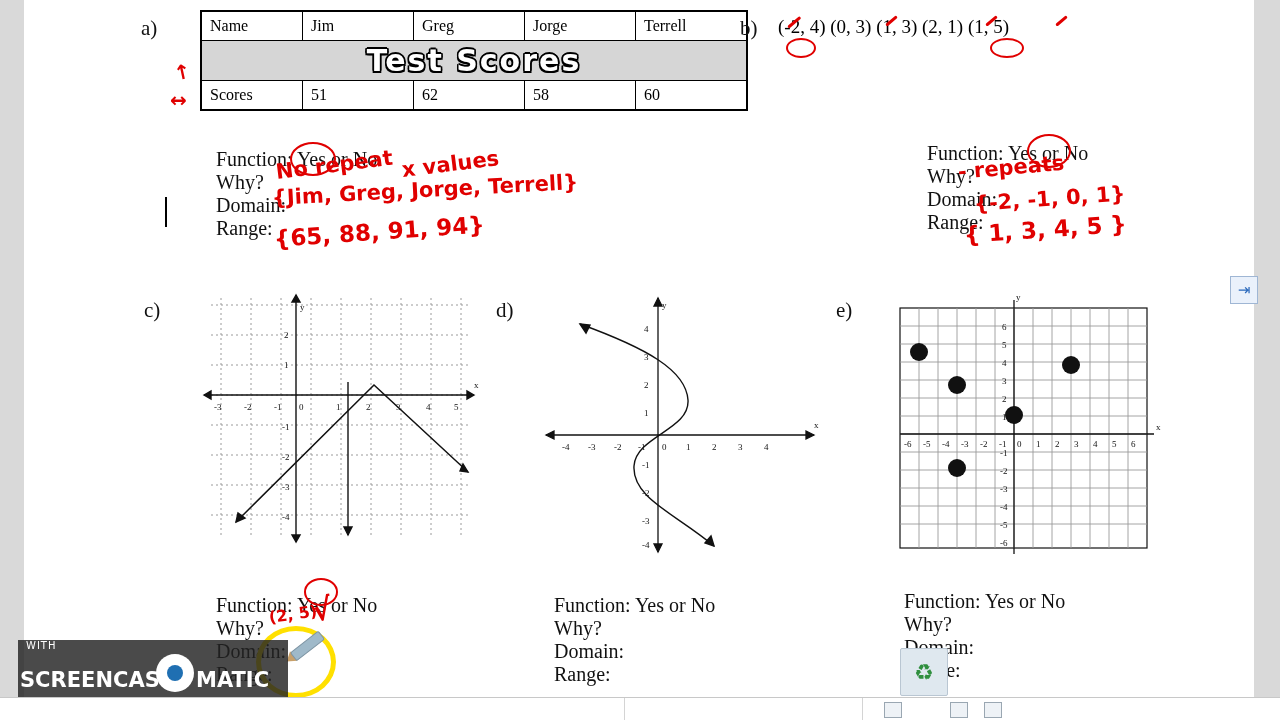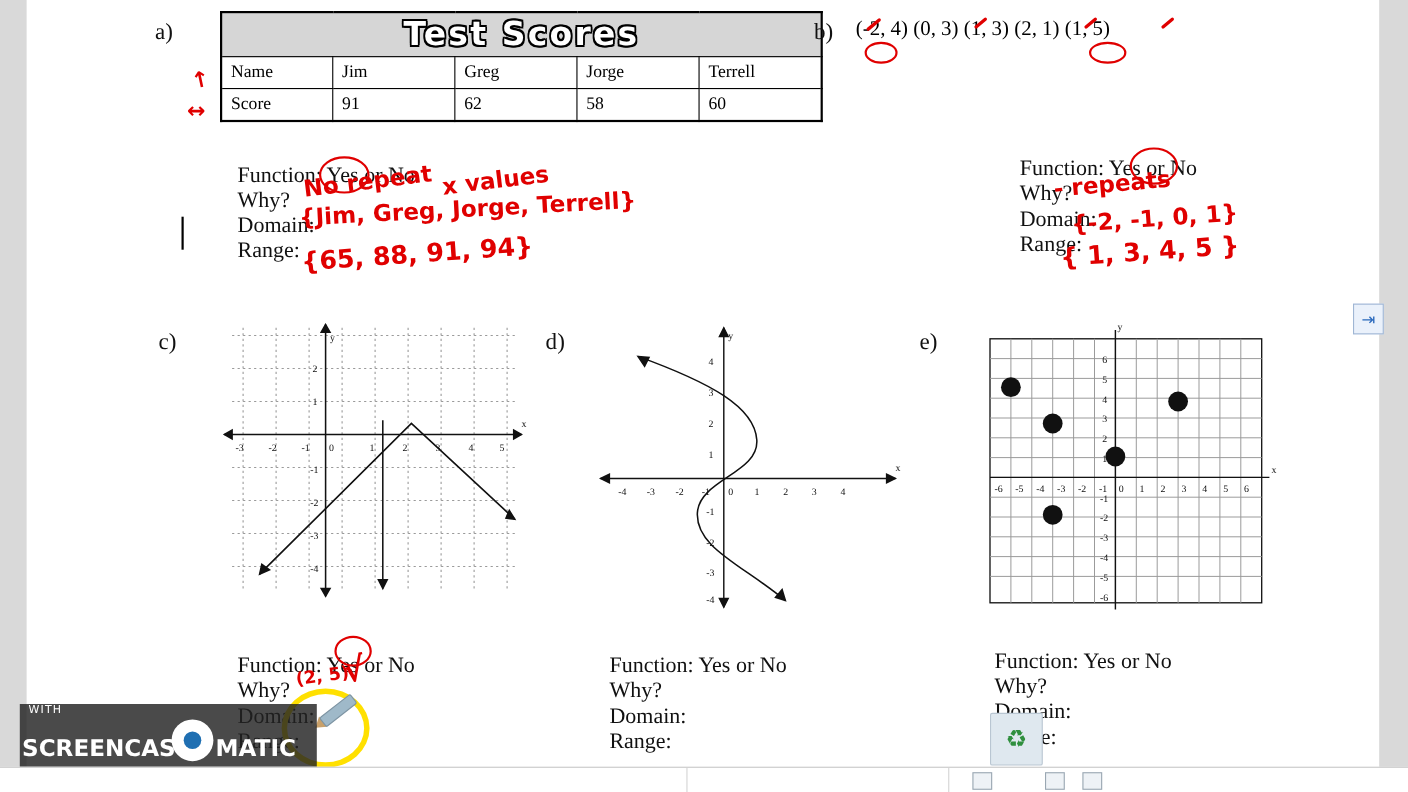--- a/index.html
+++ b/index.html
@@ -93,32 +93,32 @@
   <div class="strip-left"></div>
   <div class="strip-right"></div>
 
   <div class="doc">
 
     <div class="letter" style="position:absolute;left:117px;top:16px;">a)</div>
 
     <table class="ts-table">
       <tbody>
           <tr>
-            <td class="ts-title" colspan="5"><span>Test Scores</span></td>
-          </tr>
-      <tr>
         <td class="c0">Name</td>
         <td class="c">Jim</td>
         <td class="c">Greg</td>
         <td class="c">Jorge</td>
         <td class="c">Terrell</td>
       </tr>
       <tr>
-        <td class="c0">Score</td>
-        <td class="c">91</td>
+            <td class="ts-title" colspan="5"><span>Test Scores</span></td>
+          </tr>
+      <tr>
+        <td class="c0">Scores</td>
+        <td class="c">51</td>
         <td class="c">62</td>
         <td class="c">58</td>
         <td class="c">60</td>
       </tr>
     </tbody>
       </table>
 
     <div class="hw" style="left:150px;top:62px;font-size:20px;transform:rotate(-12deg);">↑</div>
     <div class="hw" style="left:146px;top:88px;font-size:20px;">↔</div>
 

